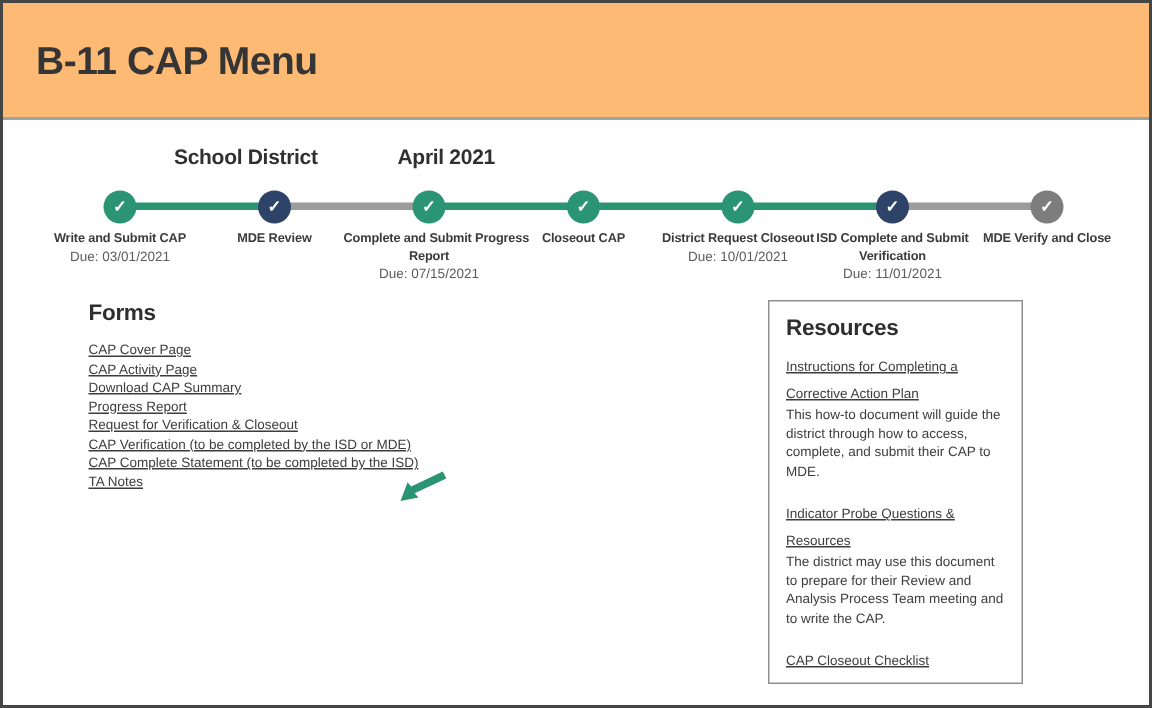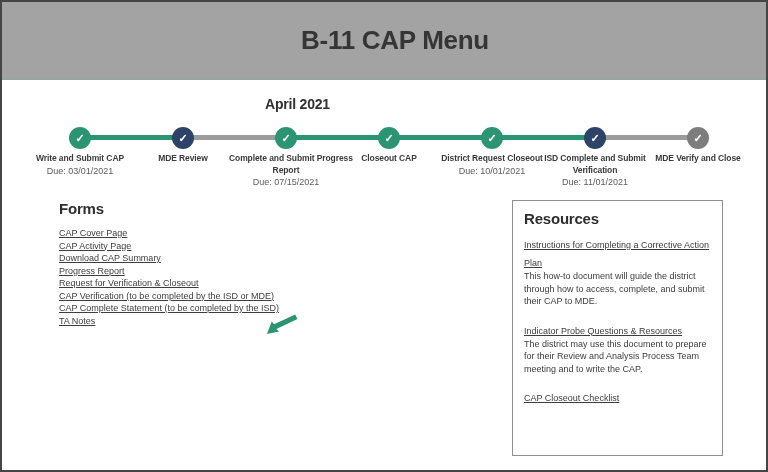--- a/index.html
+++ b/index.html
@@ -74,44 +74,45 @@
     font-size: 9px; line-height: 10.5px; margin-bottom: 2px;
     color: #3d3d3d; text-decoration: underline;
   }
 
   
   .callout-arrow { position: absolute; left: 264px; top: 312px; width: 33px; height: 21px; }
 
   
   .resources {
     position: absolute; left: 510px; top: 198px;
-    width: 211px; height: 256px;
+    width: 170px; height: 256px;
     border: 1px solid #8f8f8f;
     padding: 9px 11px;
     overflow: hidden;
     background: #fff;
   }
   .resources .section-heading { margin-bottom: 7px; }
   .resource-item { margin-bottom: 12px; }
   .res-link {
     display: inline; font-size: 9px; line-height: 12.5px;
     color: #3d3d3d; text-decoration: underline;
   }
   .res-desc { font-size: 9px; line-height: 12.5px; color: #3d3d3d; }
 </style>
 </head>
 <body>
 
 <div class="page">
 
-  <div class="header" style="background: #a3a3a3; justify-content: center;">
+  <div class="header" style="background: #fdba74;">
     <div class="page-title">B-11 CAP Menu</div>
   </div>
 
   <div class="timeline">
+    <div class="group-label district">School District</div>
     <div class="group-label january">April 2021</div>
     <div>
         <div class="connector" style="left: 78px; width: 103px; background: rgb(42, 148, 115);"></div>
         <div class="connector" style="left: 181px; width: 103px; background: rgb(156, 156, 156);"></div>
         <div class="connector" style="left: 284px; width: 103px; background: rgb(42, 148, 115);"></div>
         <div class="connector" style="left: 387px; width: 103px; background: rgb(42, 148, 115);"></div>
         <div class="connector" style="left: 490px; width: 103px; background: rgb(42, 148, 115);"></div>
         <div class="connector" style="left: 593px; width: 103px; background: rgb(156, 156, 156);"></div>
         <div class="step" style="left: 21px;">
           <div class="circle" style="background: rgb(42, 148, 115);">✓</div>

